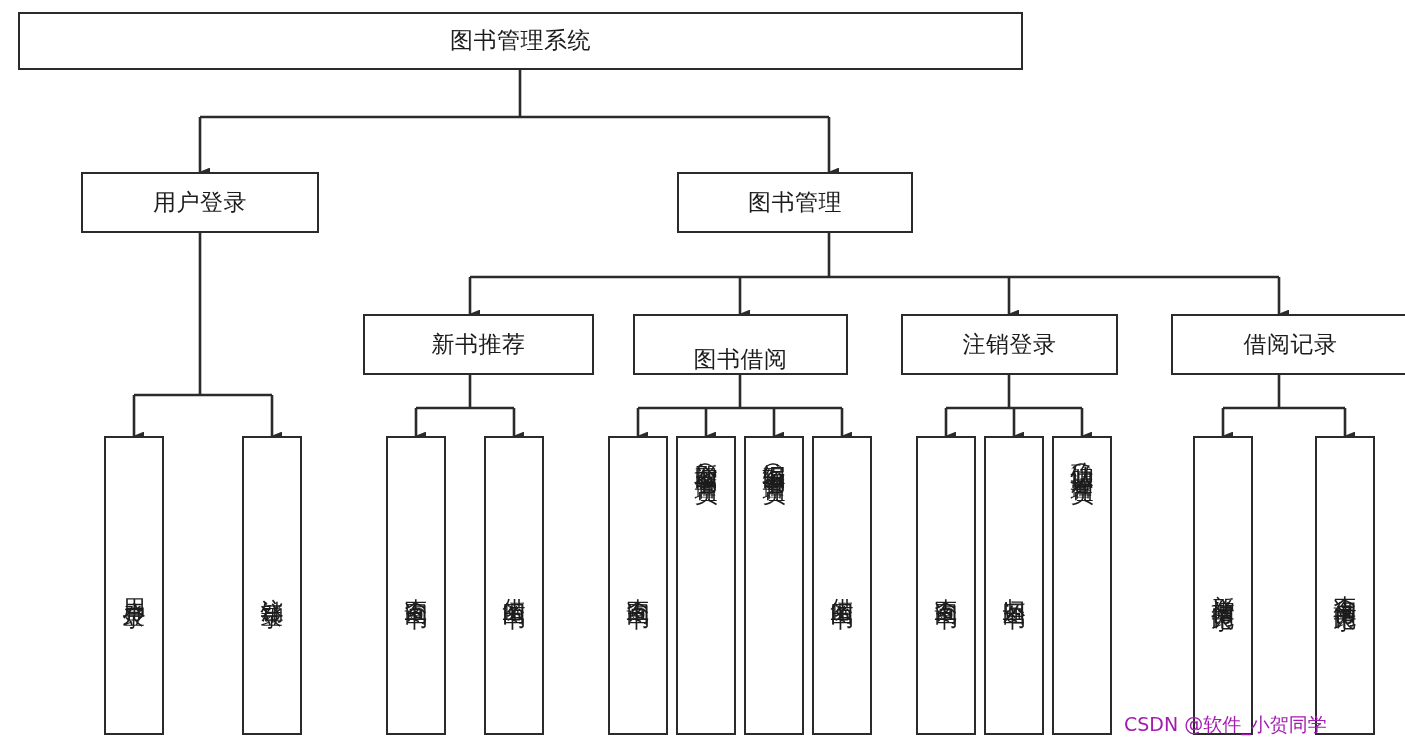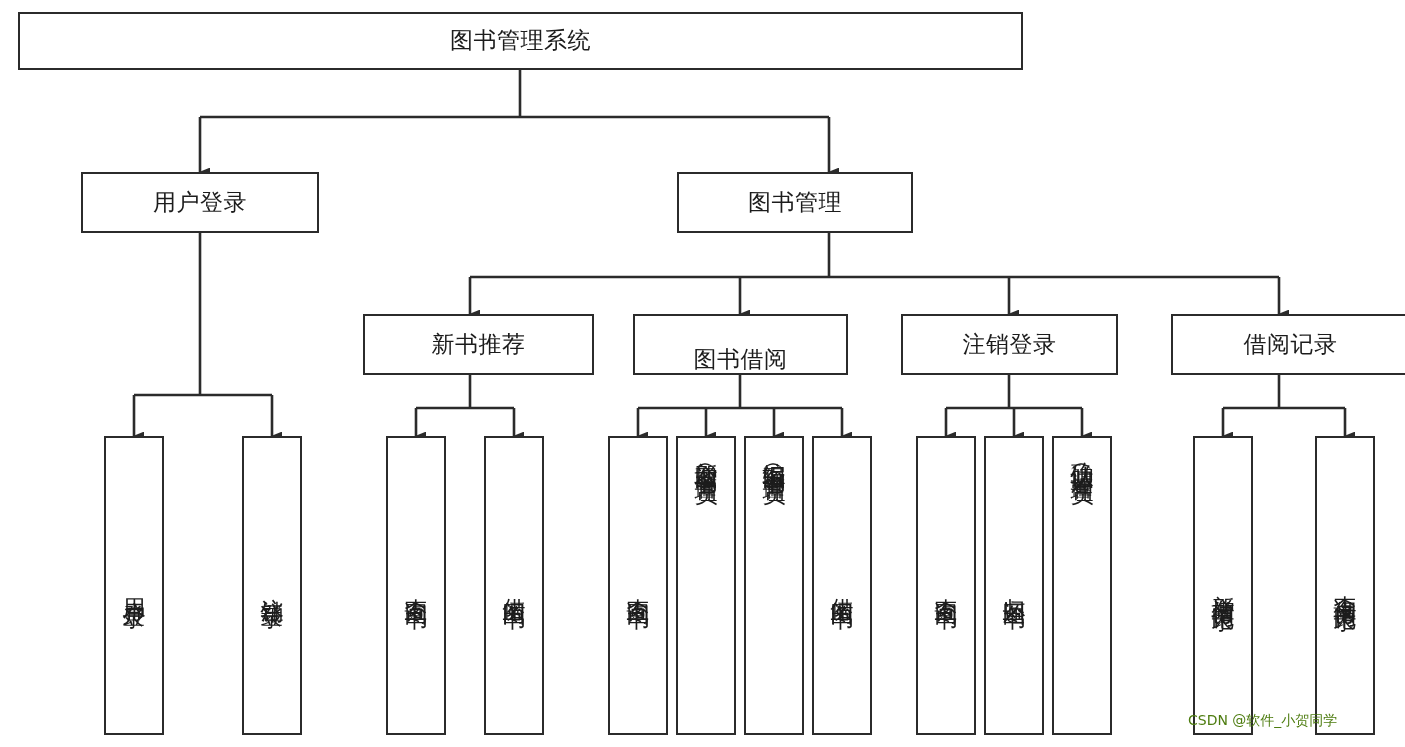--- a/index.html
+++ b/index.html
@@ -55,25 +55,25 @@
     font-size: 23px;
     letter-spacing: 3px;
     line-height: 1;
   }
   .node-box.vert.centered {
     align-items: center;
     padding-top: 0;
   }
   #watermark {
     position: absolute;
-    left: 1188px;
+    left: 1124px;
     top: 712px;
     font-family: "DejaVu Sans", "Liberation Sans", sans-serif;
-    font-size: 14px;
-    color: #4d7c0f;
+    font-size: 19px;
+    color: #a21caf;
     white-space: nowrap;
     pointer-events: none;
     user-select: none;
   }
 </style>
 </head>
 <body>
 
 <div id="diagram-canvas">
 

